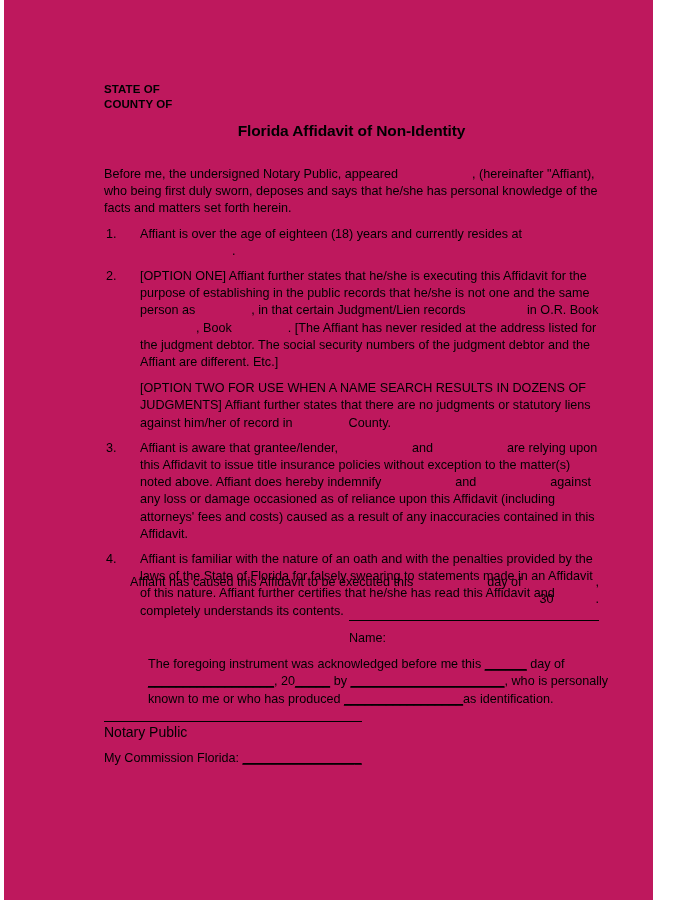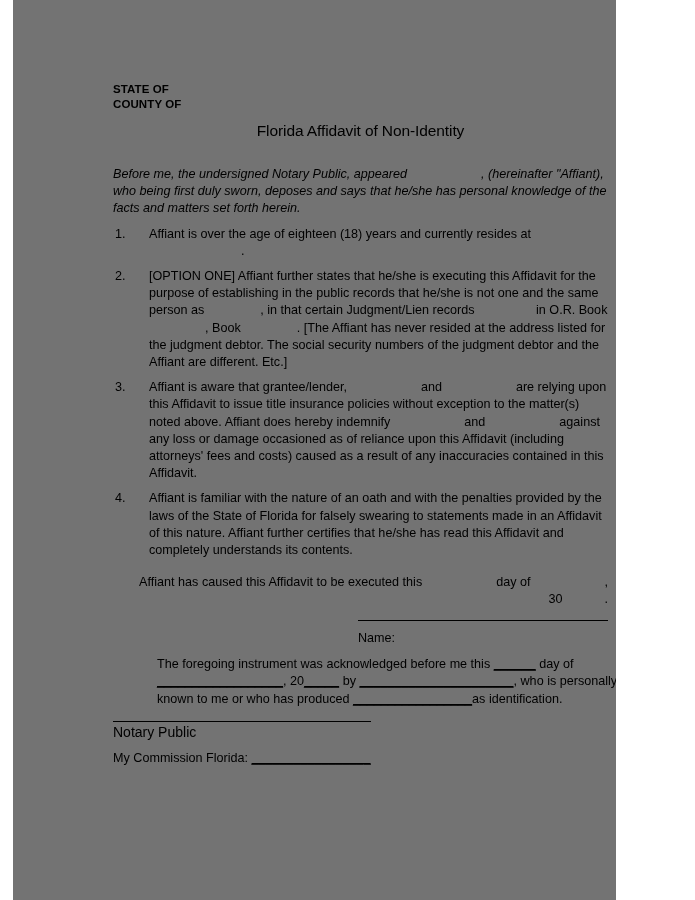--- a/index.html
+++ b/index.html
@@ -11,24 +11,24 @@
     width: 695px;
     height: 900px;
     position: relative;
     font-family: "Liberation Sans", sans-serif;
     color: #000000;
     -webkit-font-smoothing: antialiased;
   }
 
   .page {
     position: absolute;
-    left: 13px; top: 0;
-    width: 603px;
+    left: 4px; top: 0;
+    width: 649px;
     height: 900px;
-    background: #737373;
+    background: #be185d;
     overflow: hidden;
   }
 
   
   .venue {
     position: absolute;
     left: 100px;
     top: 82px;
     font-size: 11.5px;
     font-weight: bold;
@@ -38,38 +38,37 @@
   .venue div { white-space: pre; }
 
   
   .doc-title {
     position: absolute;
     left: 100px;
     top: 122px;
     width: 495px;
     text-align: center;
     font-size: 15.5px;
-    font-weight: normal;
+    font-weight: bold;
     letter-spacing: -0.1px;
   }
 
   
   .body-col {
     position: absolute;
     left: 100px;
     top: 166px;
     width: 495px;
     font-size: 12.6px;
     line-height: 17.2px;
   }
 
   .para {
     margin: 0 0 8px 0;
     text-align: left;
-    font-style: italic;
   }
 
   
   .item {
     position: relative;
     padding-left: 36px;
     margin: 0 0 8px 0;
   }
   .item .num {
     position: absolute;
@@ -175,20 +174,21 @@
     <div class="item">
       <span class="num">1.</span>
       <span>Affiant is over the age of eighteen (18) years and currently resides at</span><span class="gap-xl"></span><span>.</span>
     </div>
 
     <div class="item">
       <span class="num">2.</span>
       <span>[OPTION ONE] Affiant further states that he/she is executing this Affidavit for the purpose of establishing in the public records that he/she is not one and the same person as</span><span class="gap-md"></span><span>, in that certain Judgment/Lien records</span>
       <span class="indent-or"></span><span>in O.R. Book</span><span class="gap-md"></span><span>, Book</span><span class="gap-md"></span><span>. [The Affiant has never resided at the address listed for the judgment debtor.  The social security numbers of the judgment debtor and the Affiant are different.  Etc.]</span>
 
+      <div class="subpara"><span>[OPTION TWO FOR USE WHEN A NAME SEARCH RESULTS IN DOZENS OF JUDGMENTS] Affiant further states that there are no judgments or statutory liens against him/her of record in</span><span class="gap-md"></span><span>County.</span></div>
     </div>
 
     <div class="item">
       <span class="num">3.</span>
       <span>Affiant is aware that grantee/lender,</span><span class="gap-lg"></span><span>and</span><span class="gap-lg"></span><span>are relying upon this Affidavit to issue title insurance policies without exception to the matter(s) noted above.  Affiant does hereby indemnify</span><span class="gap-lg"></span><span>and</span><span class="gap-lg"></span><span>against any loss or damage occasioned as of reliance upon this Affidavit (including attorneys' fees and costs) caused as a result of any inaccuracies contained in this Affidavit.</span>
     </div>
 
     <div class="item">
       <span class="num">4.</span>
       <span>Affiant is familiar with the nature of an oath and with the penalties provided by the laws of the State of Florida for falsely swearing to statements made in an Affidavit of this nature.  Affiant further certifies that he/she has read this Affidavit and completely understands its contents.</span>

